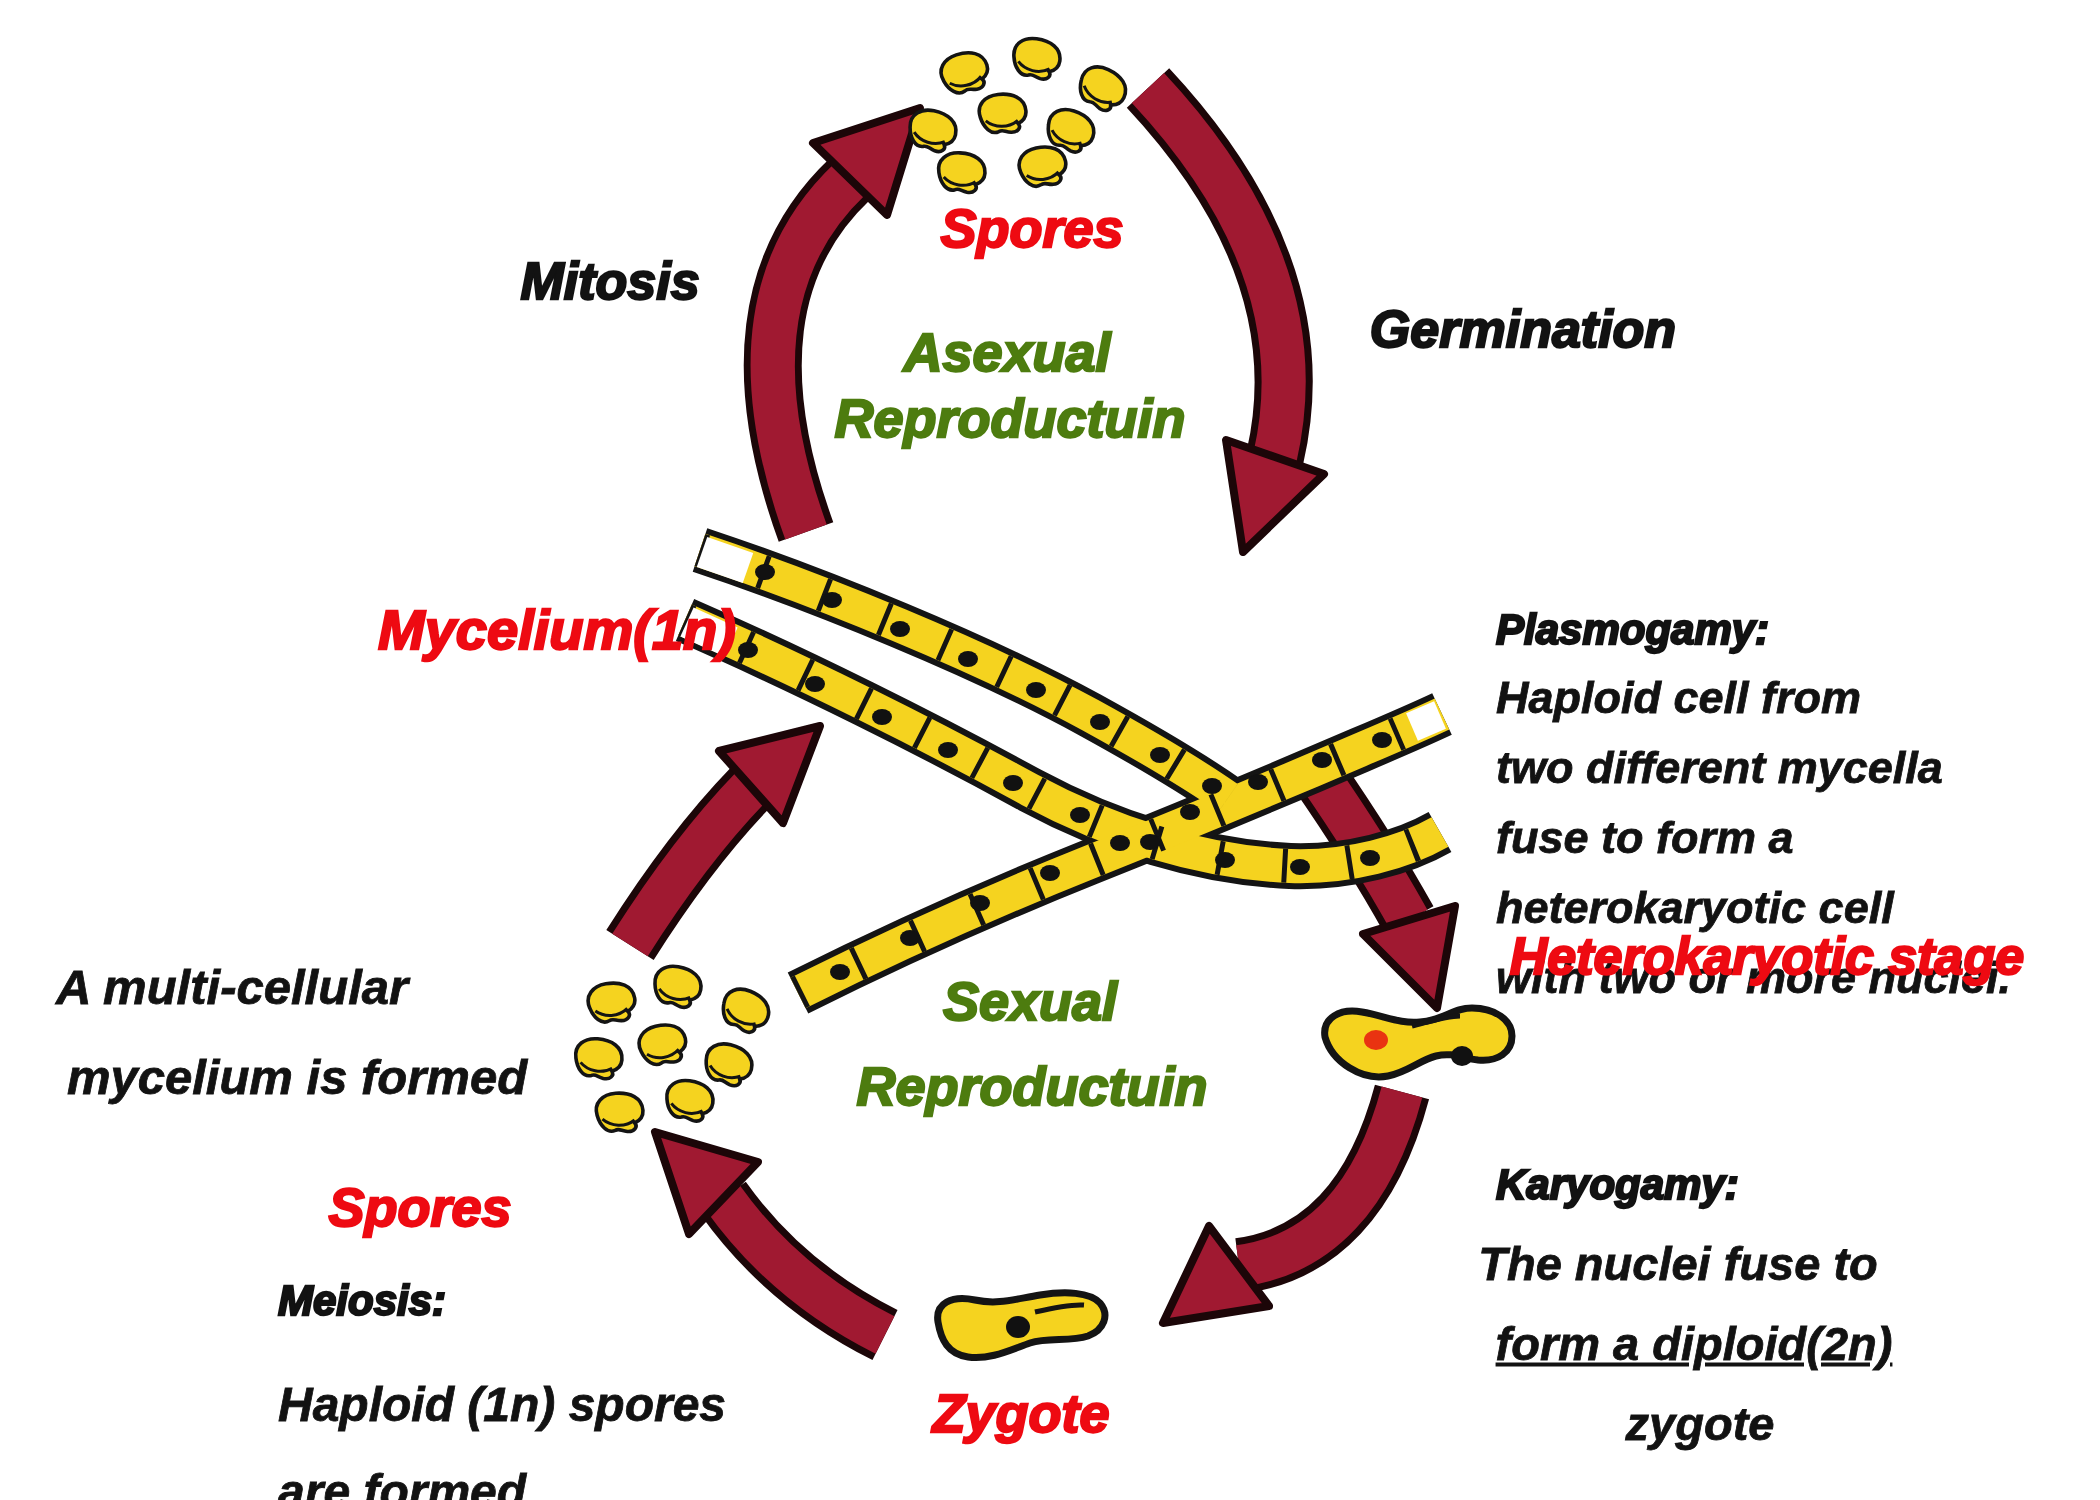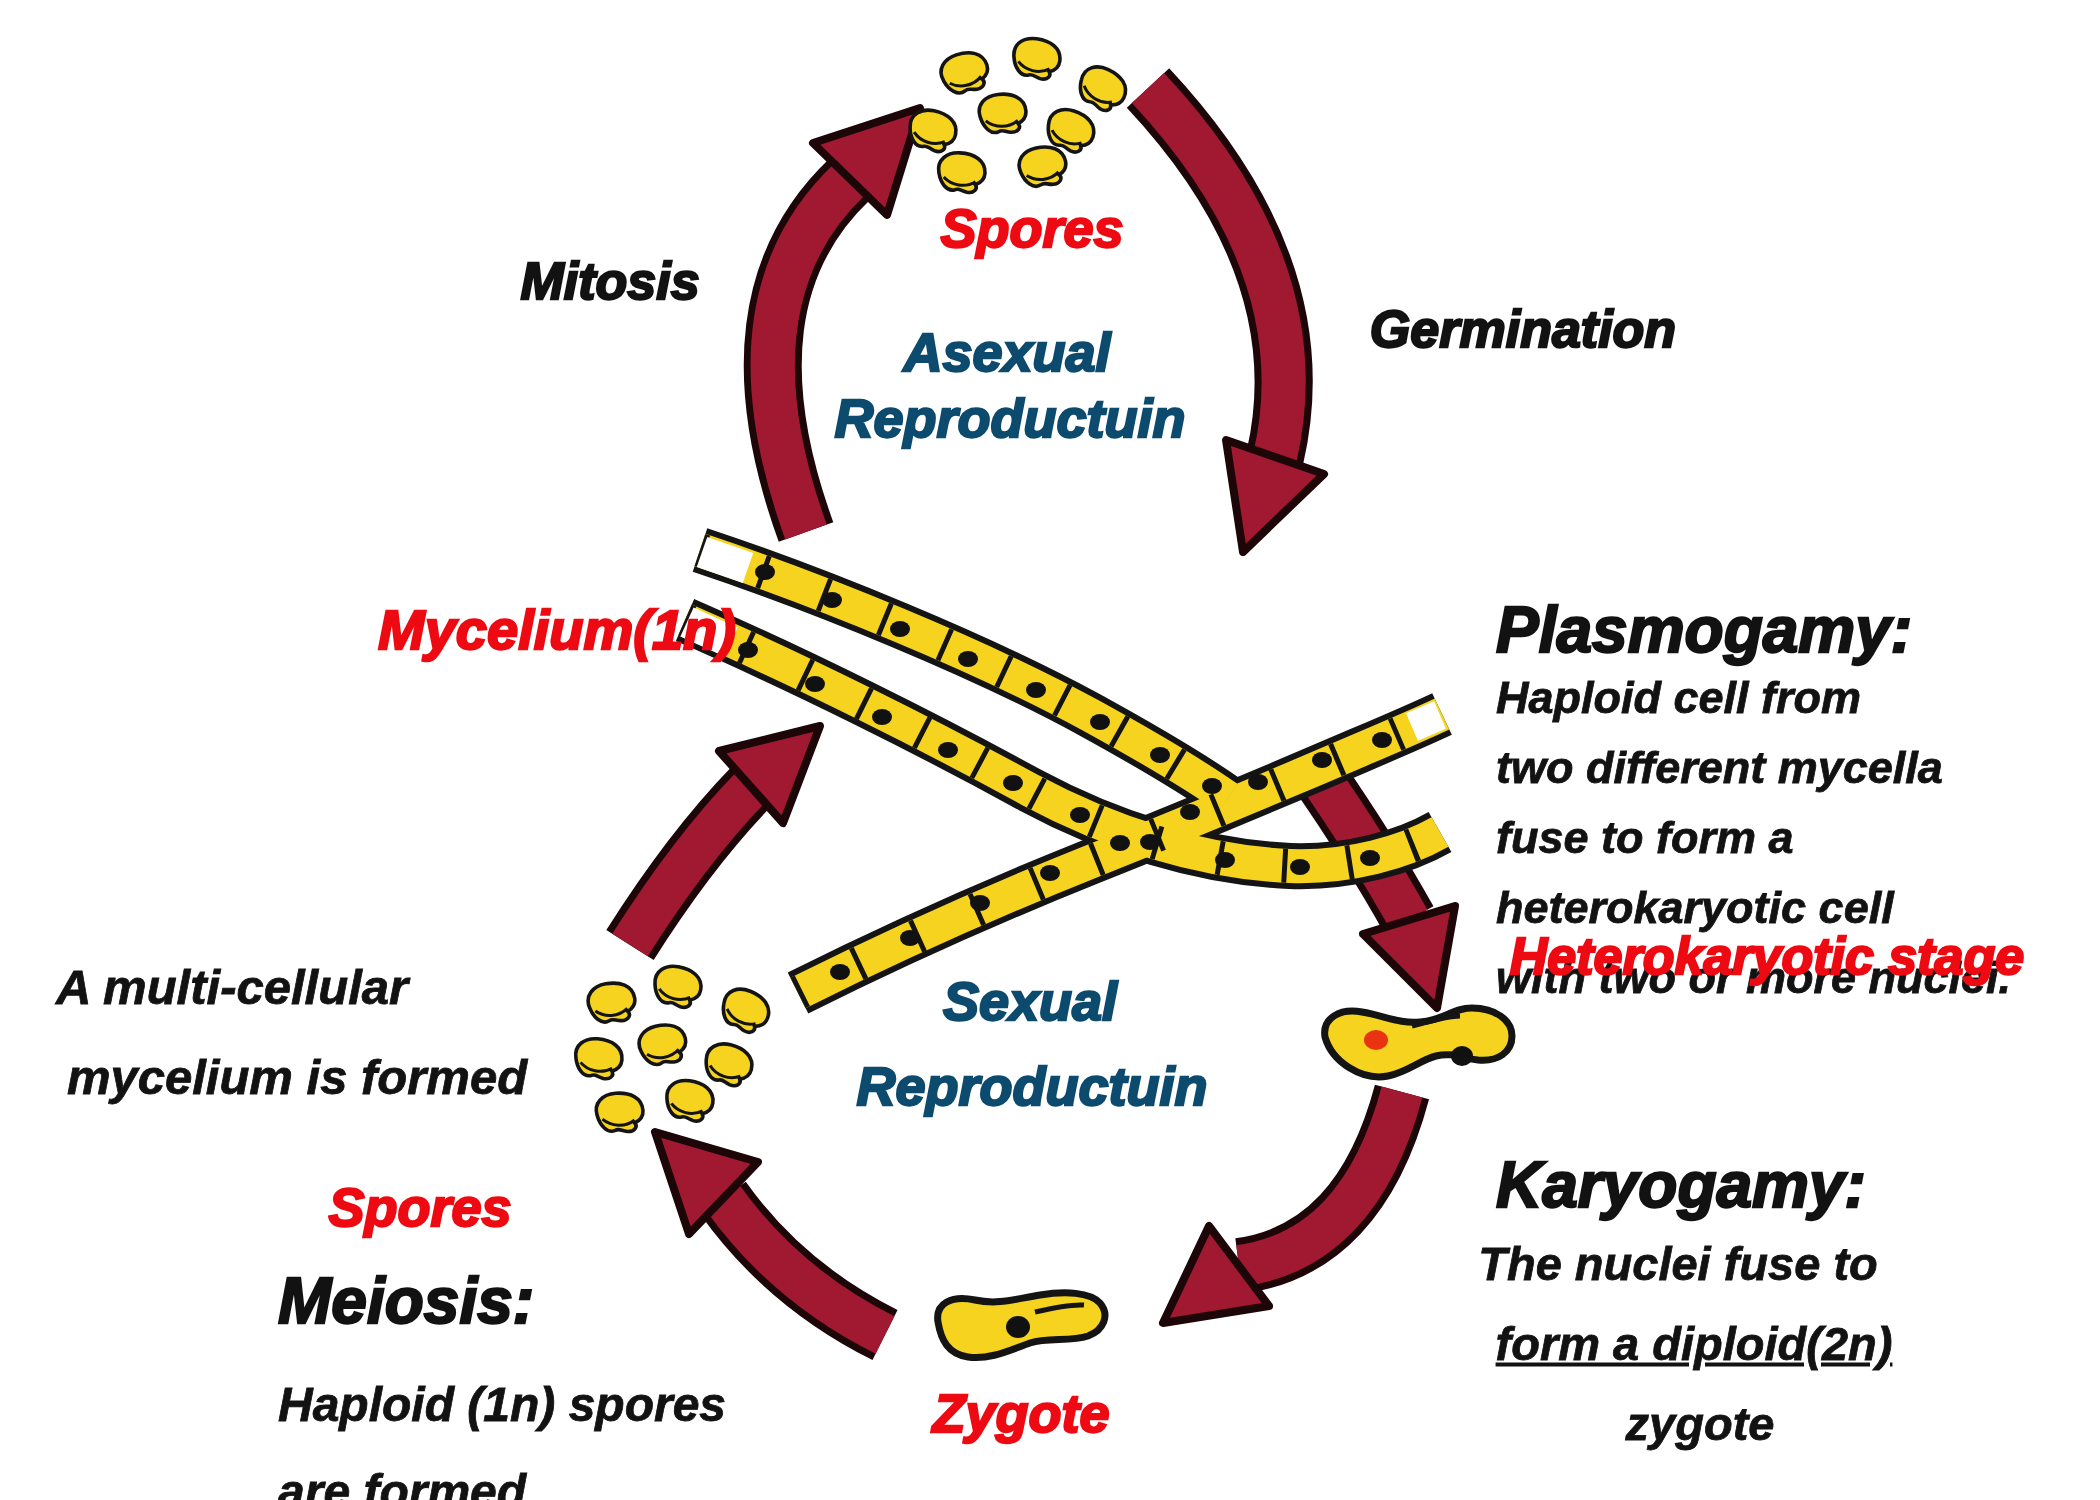--- a/index.html
+++ b/index.html
@@ -16,26 +16,26 @@
     font-style:italic;
     font-weight:bold;
     white-space:nowrap;
     transform:translate(-50%,-50%);
     line-height:1;
   }
   .lbl.leftalign{transform:translate(0,-50%);}
   .heavy{-webkit-text-stroke:2.3px currentColor;paint-order:stroke fill;}
   .semi{-webkit-text-stroke:0.8px currentColor;paint-order:stroke fill;}
   .red{color:#ee0a12;}
-  .purple{color:#0c4a6e;}
+  .purple{color:#4d7c0f;}
   .black{color:#121212;}
   .fs56{font-size:56px;}
   .fs54{font-size:54px;}
   .fs52{font-size:52px;}
-  .fs50{font-size:64px;}
+  .fs50{font-size:42px;}
   .fs49{font-size:49px;}
   .fs48{font-size:48px;}
   .fs47{font-size:47px;}
   .fs45{font-size:45px;}
 </style>
 </head>
 <body>
 
 <div class="canvas">
 

